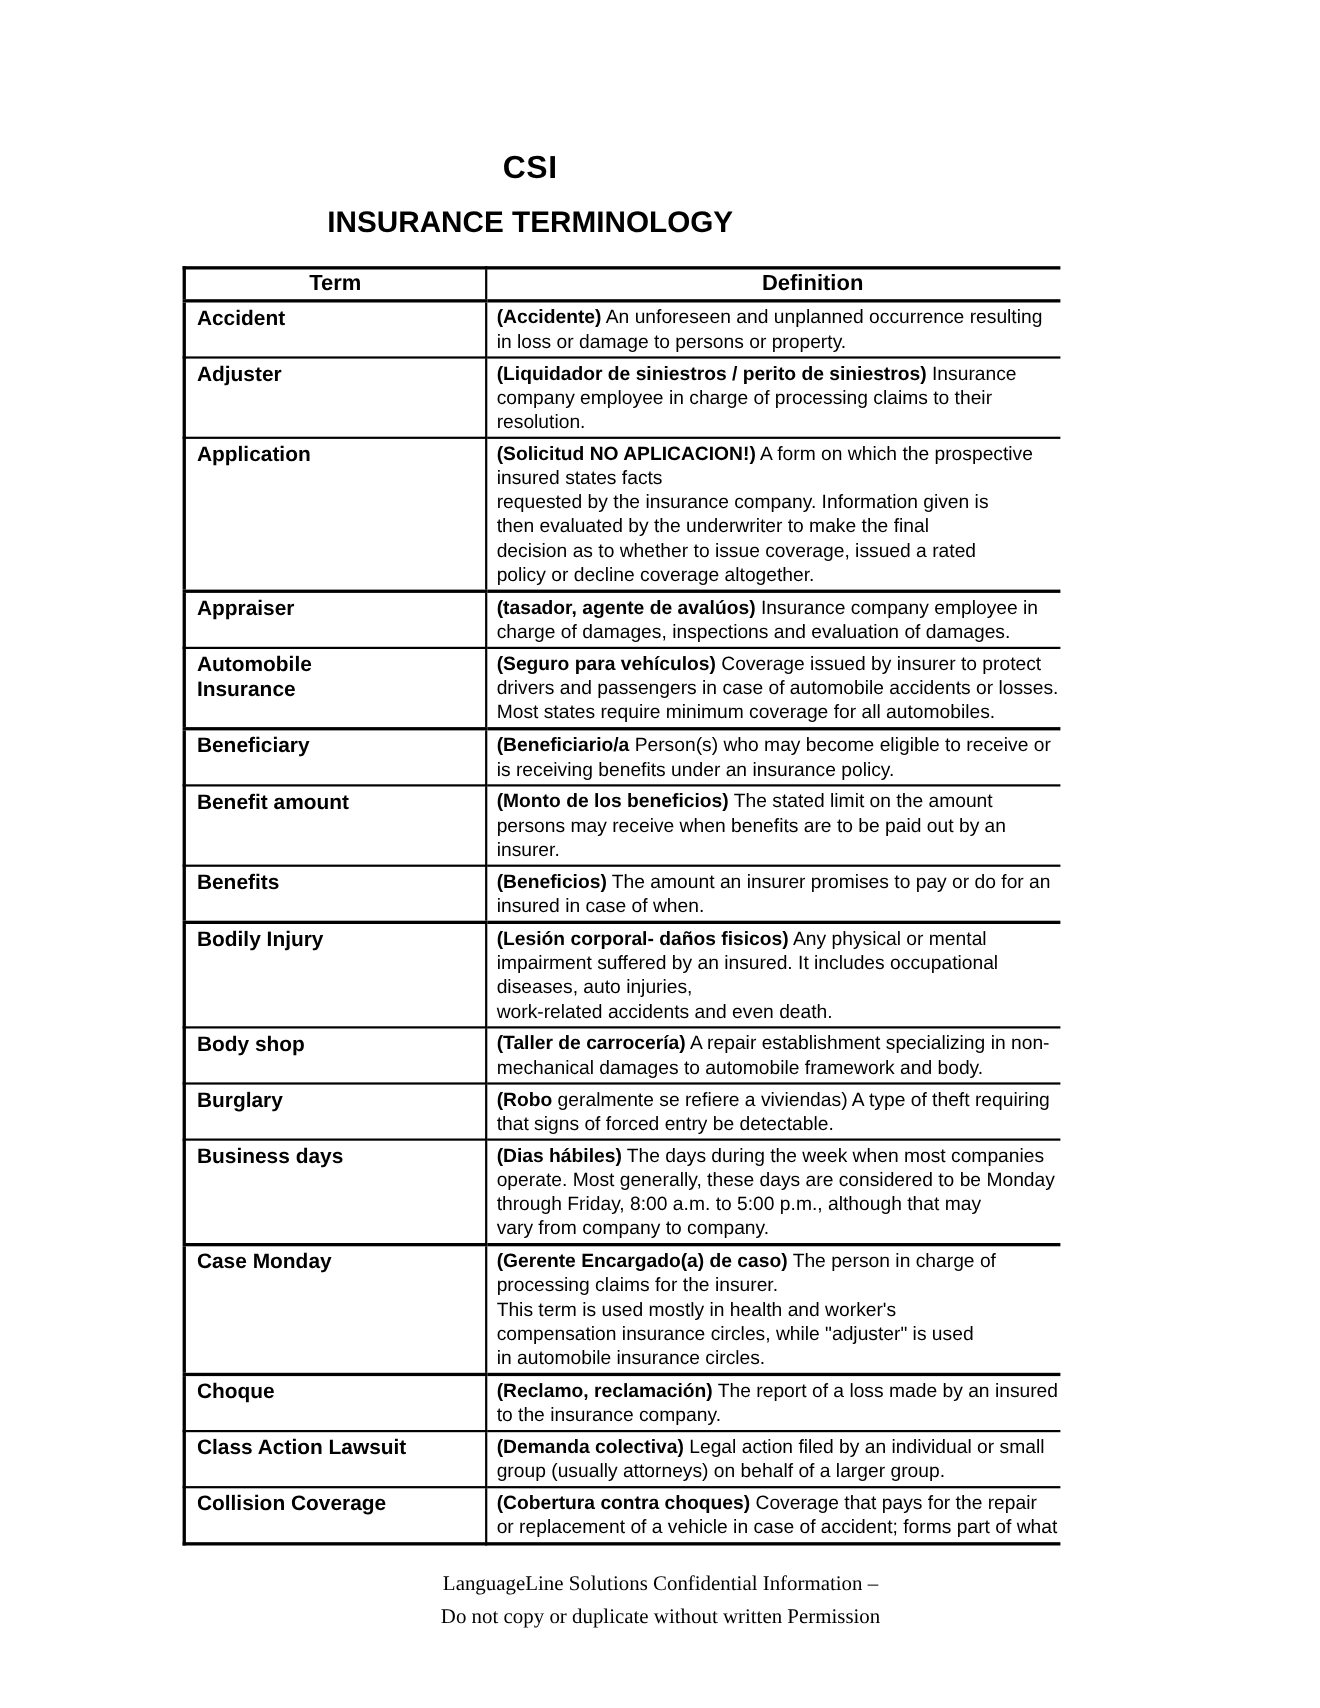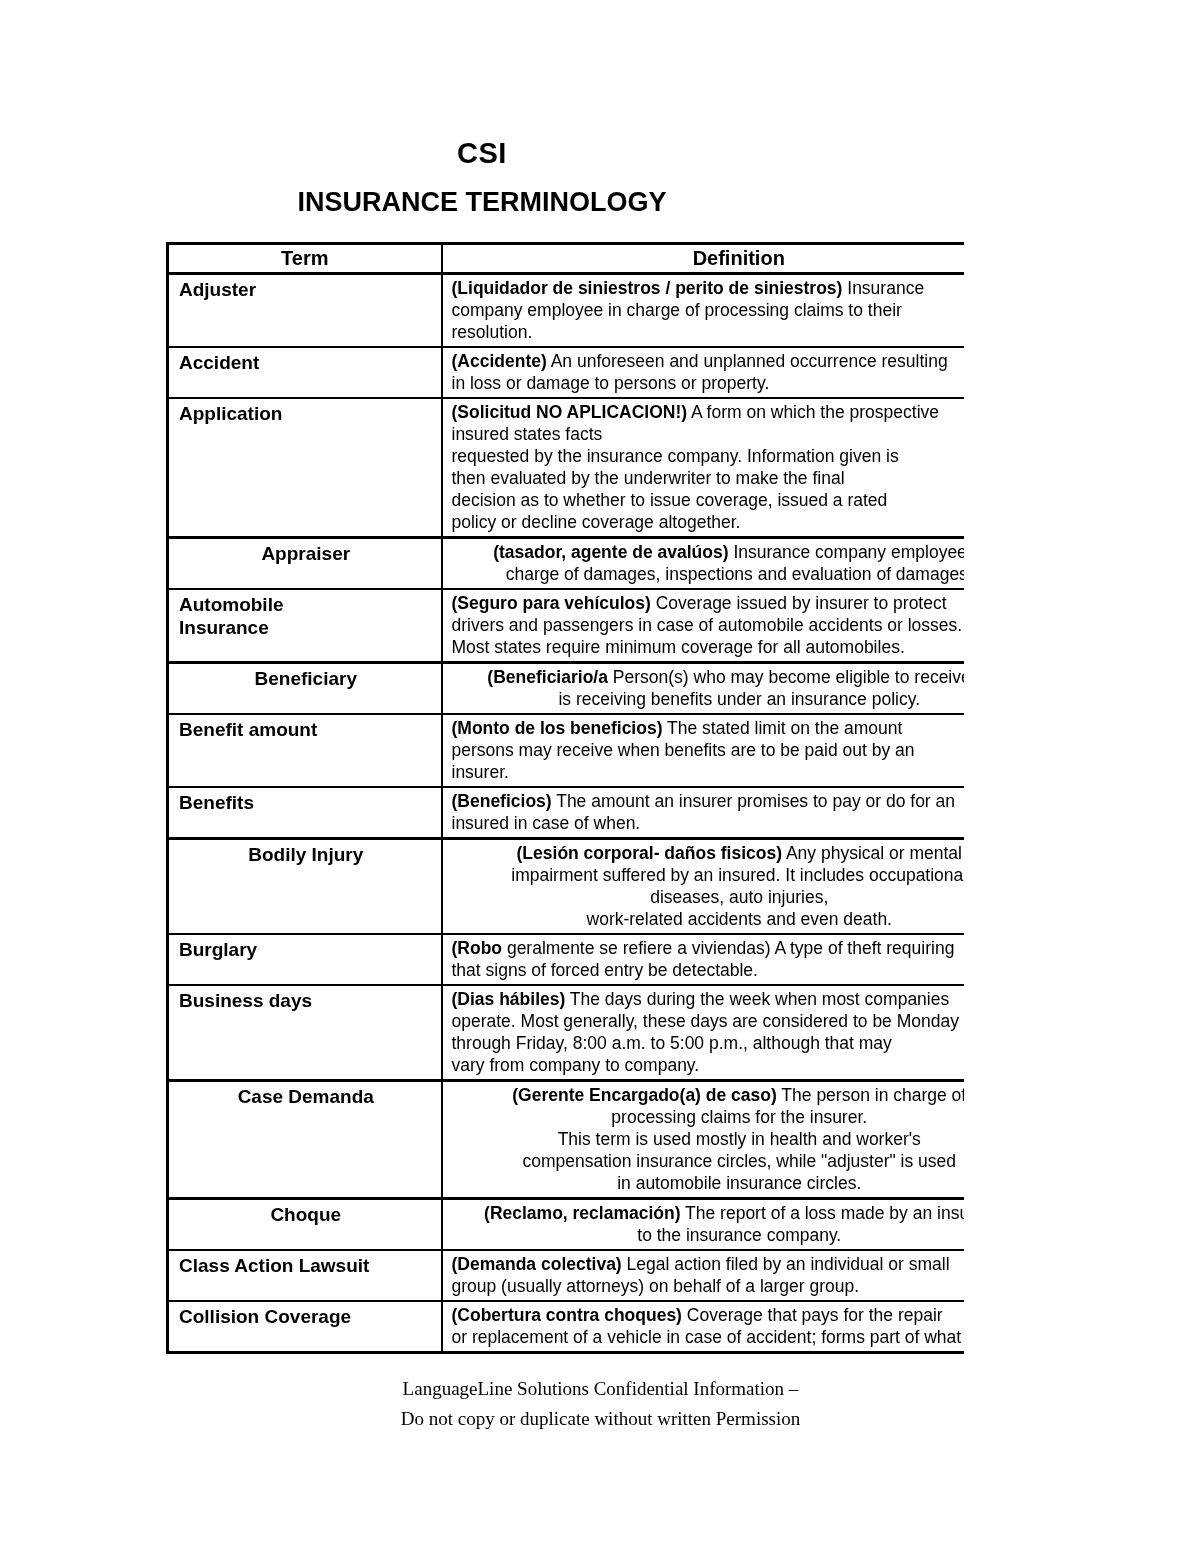--- a/index.html
+++ b/index.html
@@ -44,21 +44,21 @@
     table-layout: fixed;
   }
   table.terms-table col.c-term { width: 274px; }
   table.terms-table col.c-def  { width: 595px; }
 
   table.terms-table, table.terms-table th, table.terms-table td {
     border: 2px solid #000000;
   }
   table.terms-table { border-width: 3px; }
   table.terms-table thead th { border-bottom-width: 3px; }
-  table.terms-table tr.heavy-top td { border-top-width: 3px; text-align: center; }
+  table.terms-table tr.heavy-top td { border-top-width: 3px; }
 
   table.terms-table th {
     font-size: 20px;
     font-weight: bold;
     text-align: center;
     padding: 1px 2px 2px 2px;
     line-height: 24px;
   }
   table.terms-table td {
     vertical-align: top;
@@ -102,29 +102,29 @@
       <col class="c-def">
     </colgroup>
     <thead>
       <tr>
         <th>Term</th>
         <th>Definition</th>
       </tr>
     </thead>
     <tbody id="rows-body">
         <tr class="term-row">
+      <td class="term-cell">Accident</td>
+      <td class="def-cell"><span class="sp-bold">(Accidente)</span><span> An unforeseen and unplanned occurrence resulting
+in loss or damage to persons or property.</span></td>
+    </tr>
+        <tr class="term-row">
       <td class="term-cell">Adjuster</td>
       <td class="def-cell"><span class="sp-bold">(Liquidador de siniestros / perito de siniestros)</span><span> Insurance
 company employee in charge of processing claims to their
 resolution.</span></td>
-    </tr>
-        <tr class="term-row">
-      <td class="term-cell">Accident</td>
-      <td class="def-cell"><span class="sp-bold">(Accidente)</span><span> An unforeseen and unplanned occurrence resulting
-in loss or damage to persons or property.</span></td>
     </tr>
         <tr class="term-row">
       <td class="term-cell">Application</td>
       <td class="def-cell"><span class="sp-bold">(Solicitud NO APLICACION!)</span><span> A form on which the prospective
 insured states facts
 requested by the insurance company. Information given is
 then evaluated by the underwriter to make the final
 decision as to whether to issue coverage, issued a rated
 policy or decline coverage altogether.</span></td>
     </tr>
@@ -157,33 +157,38 @@
 insured in case of when.</span></td>
     </tr>
         <tr class="term-row heavy-top">
       <td class="term-cell">Bodily Injury</td>
       <td class="def-cell"><span class="sp-bold">(Lesión corporal- daños fisicos)</span><span> Any physical or mental
 impairment suffered by an insured. It includes occupational
 diseases, auto injuries,
 work-related accidents and even death.</span></td>
     </tr>
         <tr class="term-row">
+      <td class="term-cell">Body shop</td>
+      <td class="def-cell"><span class="sp-bold">(Taller de carrocería)</span><span> A repair establishment specializing in non-
+mechanical damages to automobile framework and body.</span></td>
+    </tr>
+        <tr class="term-row">
       <td class="term-cell">Burglary</td>
       <td class="def-cell"><span class="sp-bold">(Robo</span><span> geralmente se refiere a viviendas) A type of theft requiring
 that signs of forced entry be detectable.</span></td>
     </tr>
         <tr class="term-row">
       <td class="term-cell">Business days</td>
       <td class="def-cell"><span class="sp-bold">(Dias hábiles)</span><span> The days during the week when most companies
 operate. Most generally, these days are considered to be Monday
 through Friday, 8:00 a.m. to 5:00 p.m., although that may
 vary from company to company.</span></td>
     </tr>
         <tr class="term-row heavy-top">
-      <td class="term-cell">Case Demanda</td>
+      <td class="term-cell">Case Monday</td>
       <td class="def-cell"><span class="sp-bold">(Gerente Encargado(a) de caso)</span><span> The person in charge of
 processing claims for the insurer.
 This term is used mostly in health and worker's
 compensation insurance circles, while "adjuster" is used
 in automobile insurance circles.</span></td>
     </tr>
         <tr class="term-row heavy-top">
       <td class="term-cell">Choque</td>
       <td class="def-cell"><span class="sp-bold">(Reclamo, reclamación)</span><span> The report of a loss made by an insured
 to the insurance company.</span></td>

